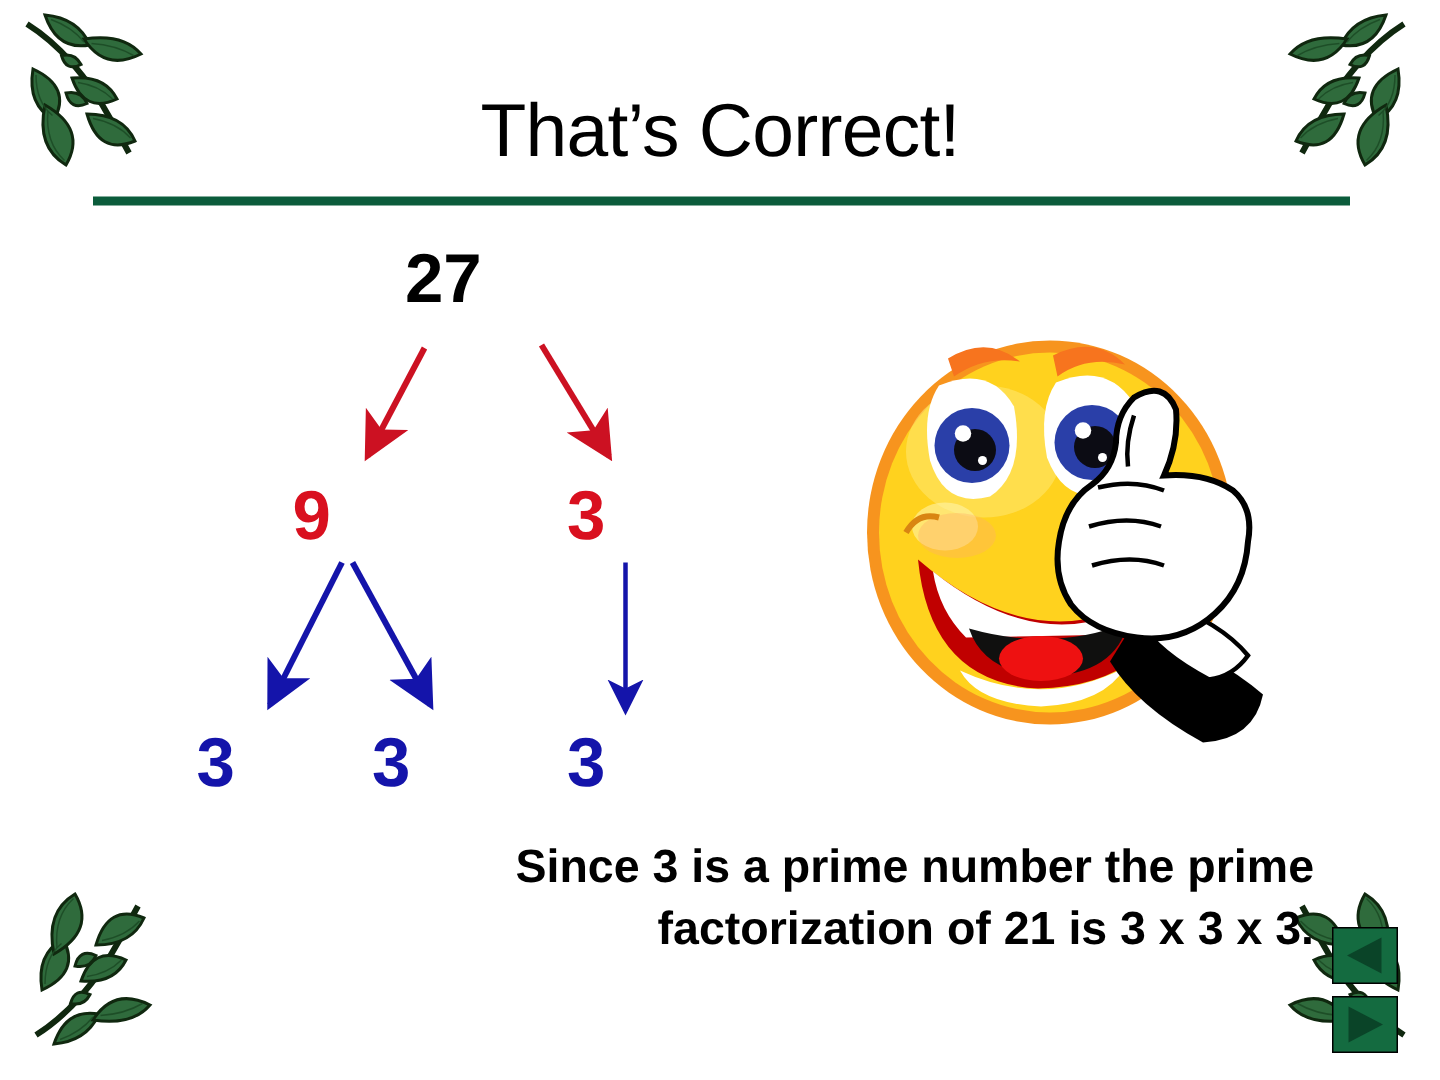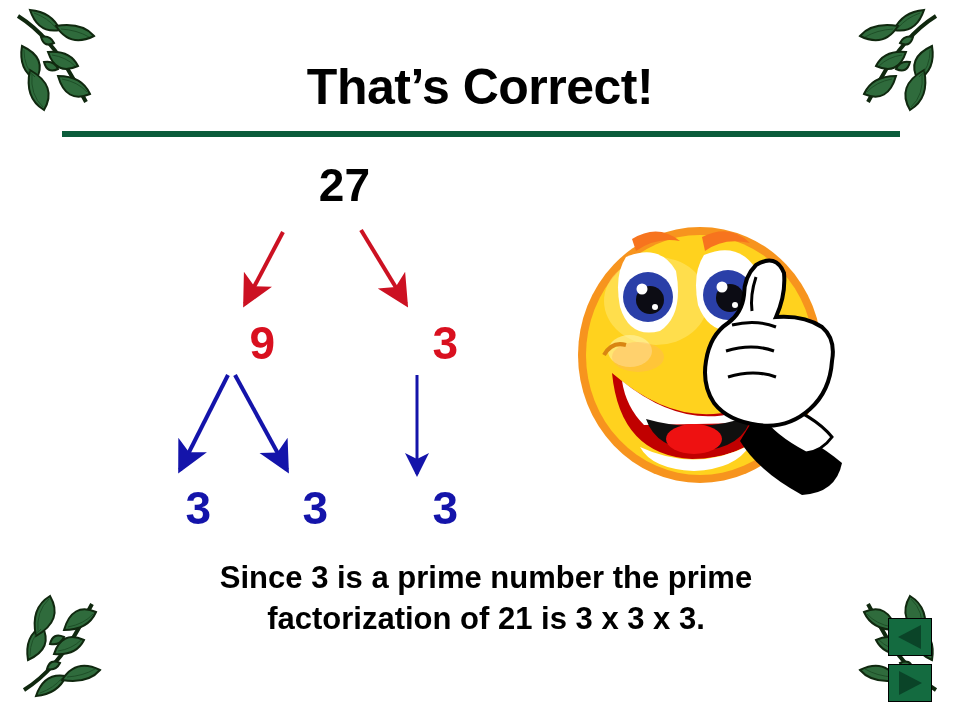--- a/index.html
+++ b/index.html
@@ -30,21 +30,21 @@
   #sprig-br { left: 846px; top: 592px; transform: scale(-1,-1); }
 
   
   #title {
     position: absolute;
     left: 0;
     top: 62px;
     width: 960px;
     text-align: center;
     font-size: 50px;
-    font-weight: bold;
+    font-weight: normal;
     color: #000000;
     letter-spacing: -0.5px;
     line-height: 1;
   }
   #title-rule {
     position: absolute;
     left: 62px;
     top: 131px;
     width: 838px;
     height: 6px;
@@ -55,21 +55,21 @@
   #tree {
     position: absolute;
     left: 0;
     top: 140px;
     width: 560px;
     height: 400px;
   }
   .node {
     position: absolute;
     font-weight: bold;
-    text-align: right;
+    text-align: left;
     line-height: 1;
     white-space: nowrap;
   }
   .node-root {
     font-size: 46px;
     color: #000000;
     left: 270px;
     top: 22px;
     width: 100px;
   }
@@ -96,21 +96,21 @@
     width: 335px;
     height: 295px;
   }
 
   
   #caption {
     position: absolute;
     left: 96px;
     top: 558px;
     width: 780px;
-    text-align: center;
+    text-align: right;
     font-size: 31px;
     font-weight: bold;
     color: #000000;
     line-height: 1.32;
   }
 
   
   .navbtn {
     position: absolute;
     width: 44px;

